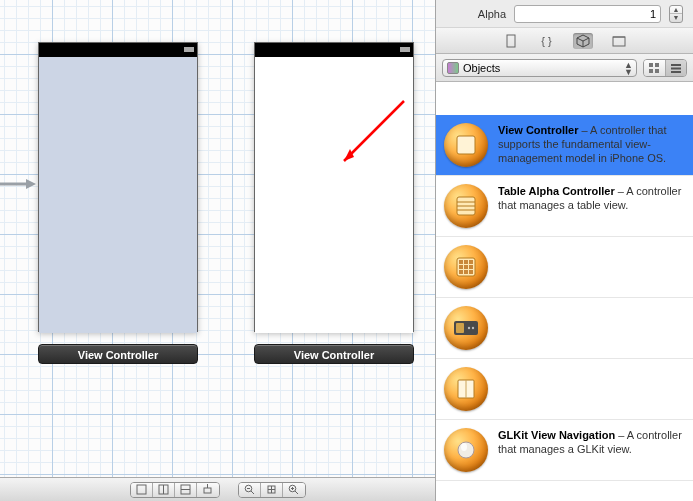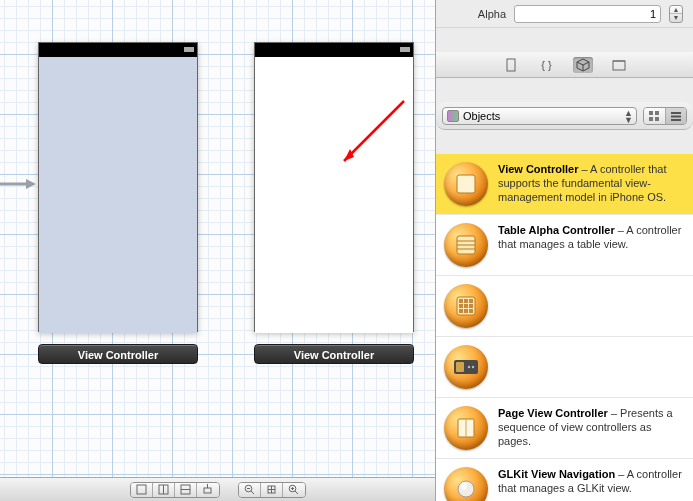--- a/index.html
+++ b/index.html
@@ -45,21 +45,21 @@
     border: 1px solid #1a1a1a; border-radius: 4px;
     box-shadow: inset 0 1px 0 rgba(255,255,255,.25);
   }
   .scene.a { left: 38px; top: 42px; }
   .scene.a .phone .body { background: #ccd5e5; }
   .scene.b { left: 254px; top: 42px; }
   .scene.b .phone .body { background: #fff; }
   .anno-arrow { position: absolute; left: 330px; top: 95px; width: 80px; height: 80px; pointer-events:none; }
   .right {
     width: 258px; height: 501px; border-left: 1px solid #a5a5a5; background: #ececec;
-    display: flex; flex-direction: column; gap: 24px;
+    display: flex; flex-direction: column;
   }
   .insp-row { height: 28px; display:flex; align-items:center; padding: 0 10px; gap: 8px; border-bottom:1px solid #d5d5d5; font-size:11px; color:#333;}
   .insp-row .lab { width: 60px; text-align:right; }
   .insp-row input {
     flex:1; height:18px; border:1px solid #aaa; border-radius:3px; background:#fff;
     font-size:11px; padding:0 4px; text-align:right;
   }
   .stepper { width:14px; height:18px; border:1px solid #999; border-radius:3px; background:linear-gradient(#fdfdfd,#dcdcdc); display:flex; flex-direction:column; }
   .stepper div { flex:1; font-size:7px; line-height:7px; text-align:center; color:#555;}
   .stepper div:first-child { border-bottom:1px solid #bbb;}
@@ -67,39 +67,39 @@
     height: 26px; display:flex; align-items:center; justify-content:center; gap:16px;
     border-bottom:1px solid #b5b5b5; background:linear-gradient(#f6f6f6,#dedede);
   }
   .tab-ic {
     width:20px; height:16px; display:flex; align-items:center; justify-content:center;
     border-radius:3px; cursor:pointer; color:#555; font-size:12px;
   }
   .tab-ic.sel { background:#b8b8b8; box-shadow: inset 0 1px 2px rgba(0,0,0,.3); color:#222;}
   .lib-head {
     height: 28px; display:flex; align-items:center; padding: 0 6px; gap:6px;
-    border-bottom:1px solid #b5b5b5; background:linear-gradient(#f2f2f2,#e1e1e1);border-radius:9px;
+    border-bottom:1px solid #b5b5b5; background:linear-gradient(#f2f2f2,#e1e1e1);
   }
   .popup {
     flex:1; height:18px; border:1px solid #9a9a9a; border-radius:4px;
     background:linear-gradient(#fefefe,#e4e4e4); display:flex; align-items:center;
     padding:0 16px 0 4px; font-size:11px; position:relative; cursor:pointer;
   }
   .popup .chip { width:12px; height:12px; margin-right:4px; border:1px solid #888; background:linear-gradient(90deg,#c77dd2,#7dc78a); border-radius:2px;}
   .popup .chev { position:absolute; right:3px; top:2px; font-size:9px; line-height:7px; color:#555;}
   .seg2 { width:44px; height:18px; display:flex; border:1px solid #9a9a9a; border-radius:4px; overflow:hidden; }
   .seg2 div { flex:1; display:flex; align-items:center; justify-content:center; font-size:10px; background:linear-gradient(#fdfdfd,#e2e2e2); cursor:pointer;}
   .seg2 div:first-child{border-right:1px solid #aaa;}
   .seg2 div.sel{ background:linear-gradient(#d6d6d6,#c2c2c2);}
   .lib-list { flex:1; overflow:hidden; background:#fff; }
   .lib-item {
     display:flex; gap:10px; padding:8px 10px 8px 8px; border-bottom:1px solid #e6e6e6;
     cursor:grab;
   }
-  .lib-item.sel { background:#fde047; }
+  .lib-item.sel { background:#3b82f6;margin-top:33px; }
   .lib-ic {
     width:44px; height:44px; border-radius:50%;
     background: radial-gradient(circle at 32% 30%, #ffe18a 0%, #ffb347 38%, #e27f12 70%, #a85500 100%);
     box-shadow: 0 1px 2px rgba(0,0,0,.3), inset 0 -3px 6px rgba(0,0,0,.25);
     display:flex; align-items:center; justify-content:center; flex-shrink:0;
   }
   .lib-ic svg { display:block; }
   .lib-txt { font-size:11px; line-height:14px; color:#333; }
   .lib-txt b { color:#000; }
   .btm {
@@ -320,23 +320,20 @@
         </div>
       </div>
 
       <div class="lib-item">
         <div class="lib-ic">
           <svg width="24" height="24" viewBox="0 0 24 24">
               <rect x="4" y="3" width="16" height="18" rx="1" fill="#fff6df" stroke="#b37a20"></rect>
               <line x1="12" y1="3" x2="12" y2="21" stroke="#caa35a"></line>
             </svg>
         </div>
-        <div class="lib-txt">
-          <b>Page View Controller</b> – <span>Presents a sequence of view controllers as pages.</span>
-        </div>
       </div>
 
       <div class="lib-item">
         <div class="lib-ic">
           <svg width="24" height="24" viewBox="0 0 24 24">
               <circle cx="12" cy="12" r="8" fill="#f0ede6" stroke="#a99"></circle>
               <ellipse cx="10" cy="9" rx="3" ry="4" fill="#fff" opacity=".8"></ellipse>
             </svg>
         </div>
         <div class="lib-txt">

